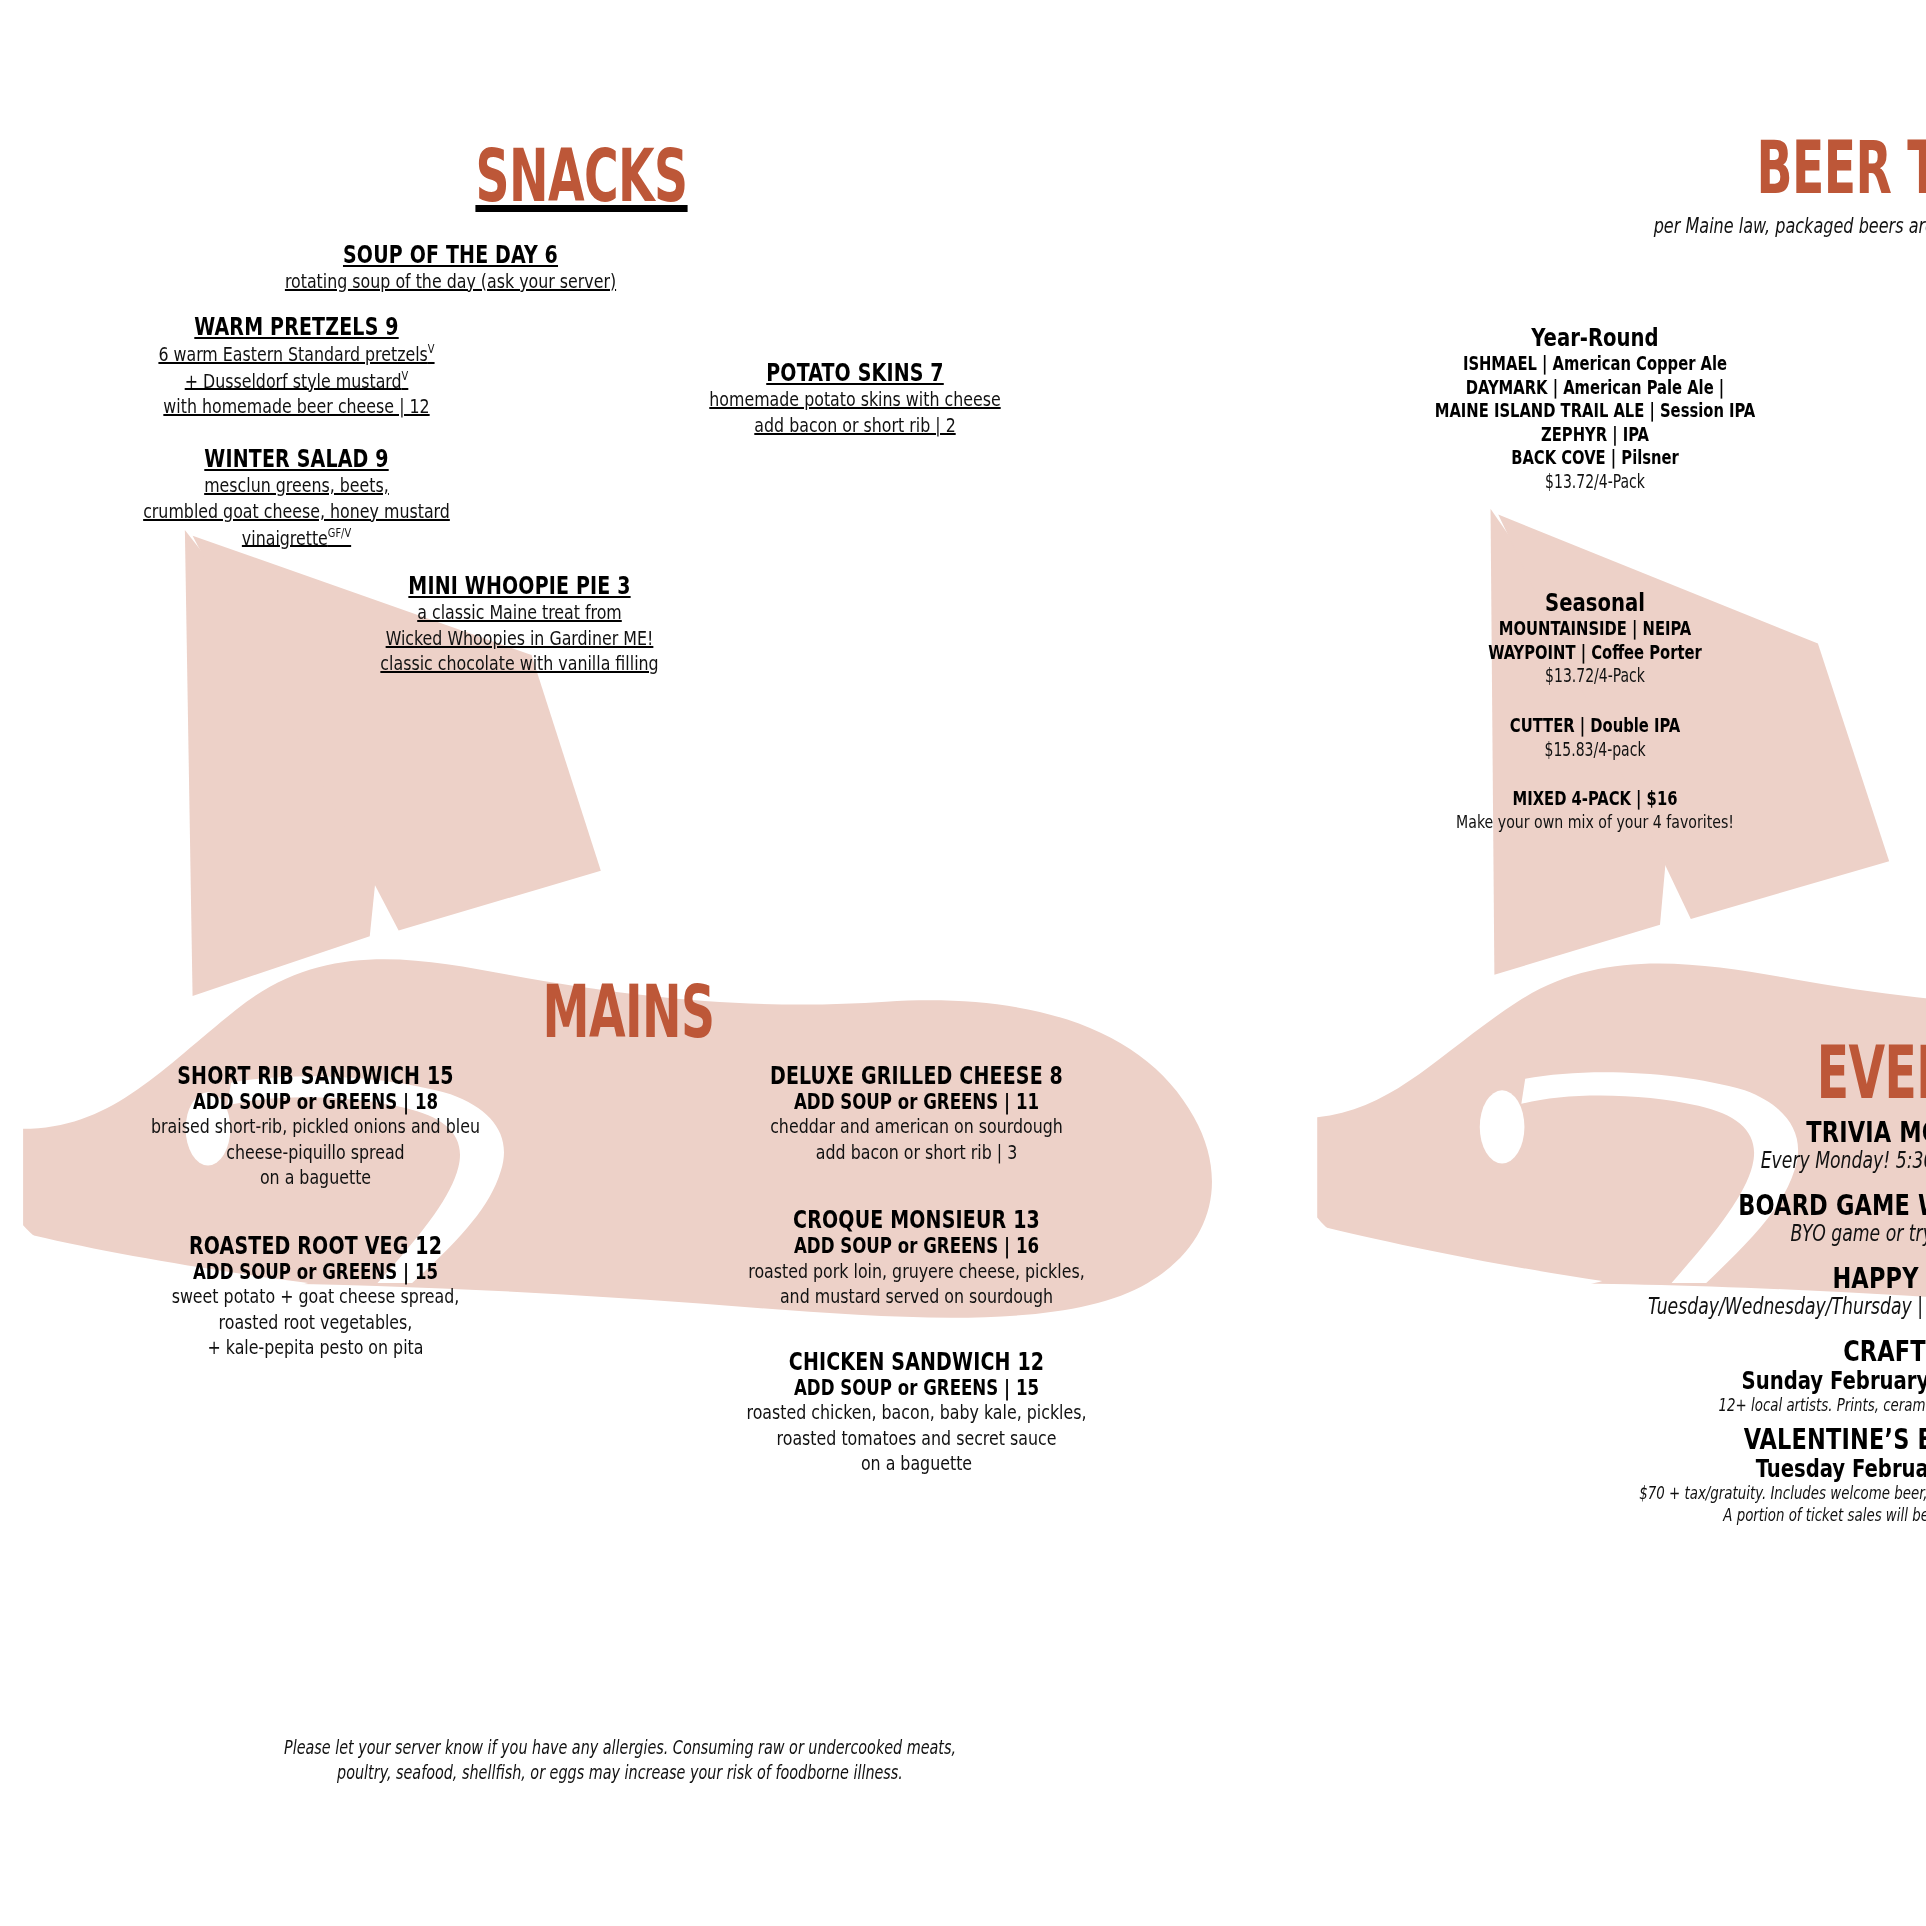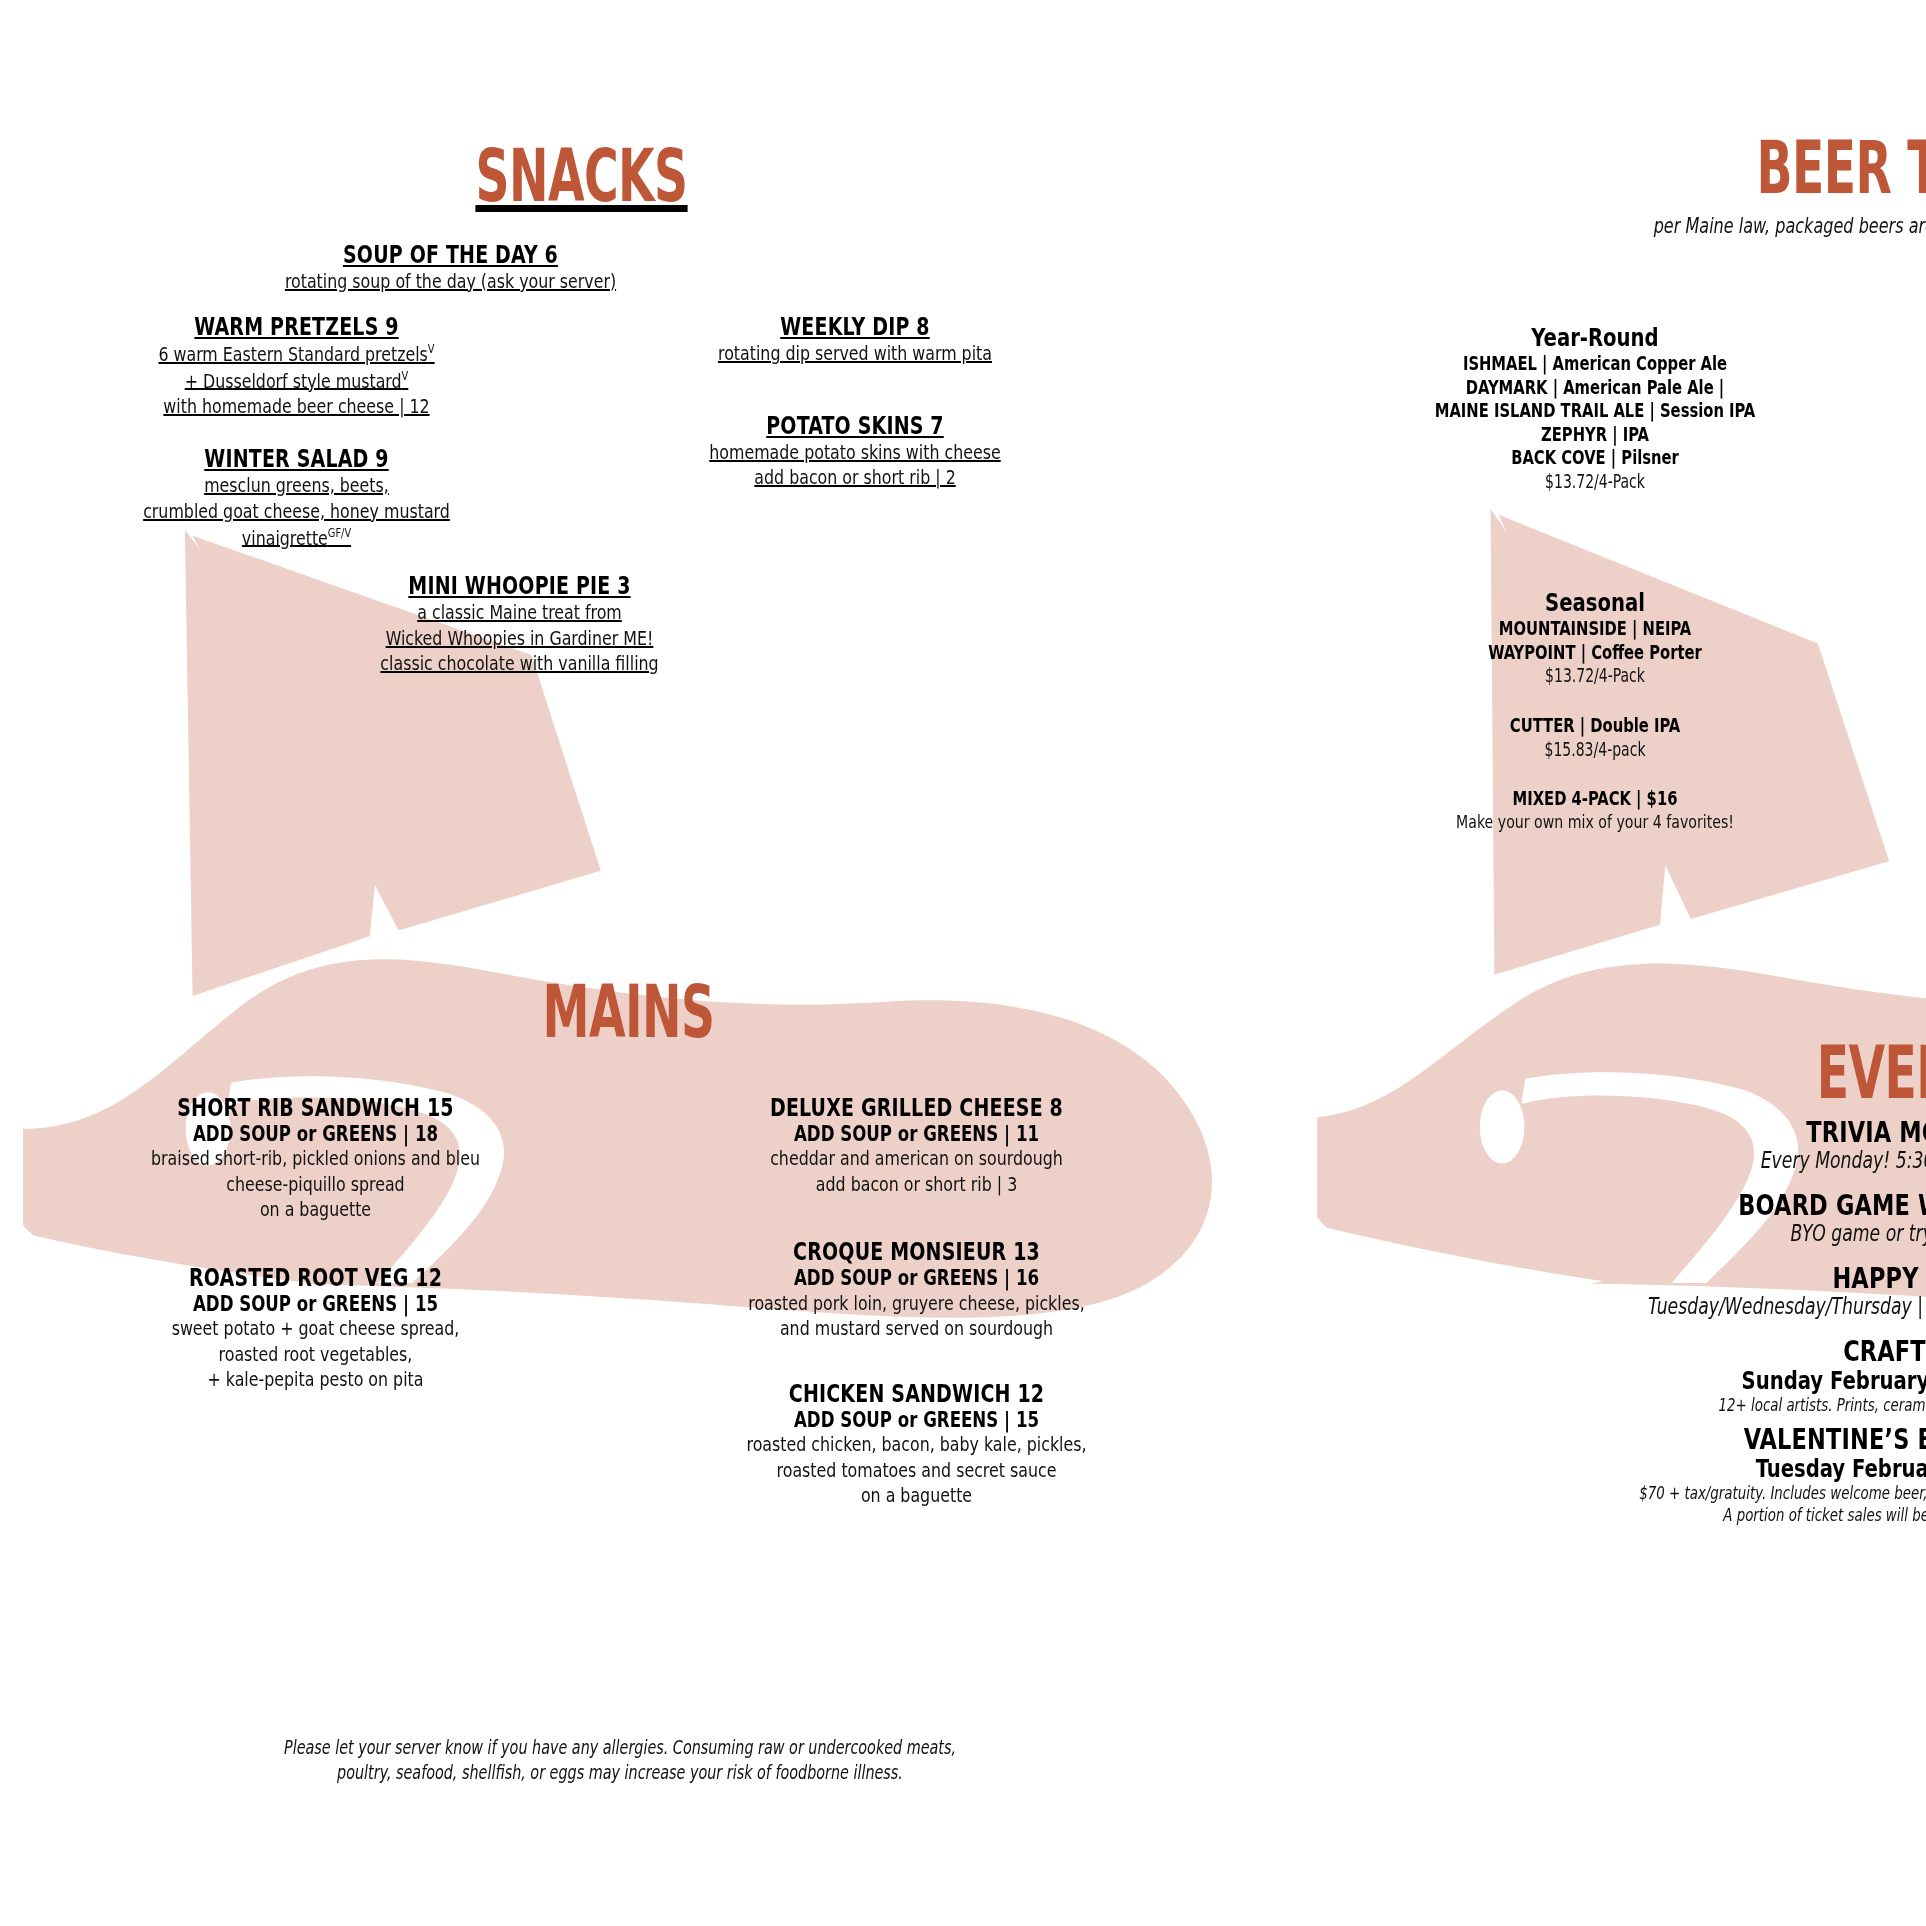--- a/index.html
+++ b/index.html
@@ -193,24 +193,20 @@
         </div>
         <div style="height:27px"></div>
         <div class="item">
           <div class="item-name">WINTER SALAD 9</div>
           <div class="item-desc">mesclun greens, beets,</div>
           <div class="item-desc">crumbled goat cheese, honey mustard</div>
           <div class="item-desc"><span>vinaigrette</span><span class="sup">GF/V</span></div>
         </div>
       </div>
       <div style="width:570px;">
-        <div class="item">
-          <div class="item-name">WEEKLY DIP 8</div>
-          <div class="item-desc">rotating dip served with warm pita</div>
-        </div>
         <div style="height:23px"></div>
         <div style="height:23px"></div>
         <div class="item">
           <div class="item-name">POTATO SKINS 7</div>
           <div class="item-desc">homemade potato skins with cheese</div>
           <div class="item-desc">add bacon or short rib | 2</div>
         </div>
       </div>
     </div>
 
@@ -221,21 +217,21 @@
       <div class="item-desc">a classic Maine treat from</div>
       <div class="item-desc">Wicked Whoopies in Gardiner ME!</div>
       <div class="item-desc">classic chocolate with vanilla filling</div>
     </div>
   </div>
 
   <div class="col" style="left:359px;top:975px;width:539px;">
     <div class="sect-title" style="font-size:73px;">MAINS</div>
   </div>
 
-  <div class="col" style="left:15.4px;top:1095px;width:1213px;">
+  <div class="col" style="left:15.4px;top:1063px;width:1213px;">
     <div class="two">
 
       <div style="width:601px;">
         <div class="item">
           <div class="item-name">SHORT RIB SANDWICH 15</div>
           <div class="item-sub">ADD SOUP or GREENS | 18</div>
           <div class="item-desc">braised short-rib, pickled onions and bleu</div>
           <div class="item-desc">cheese-piquillo spread</div>
           <div class="item-desc">on a baguette</div>
         </div>

